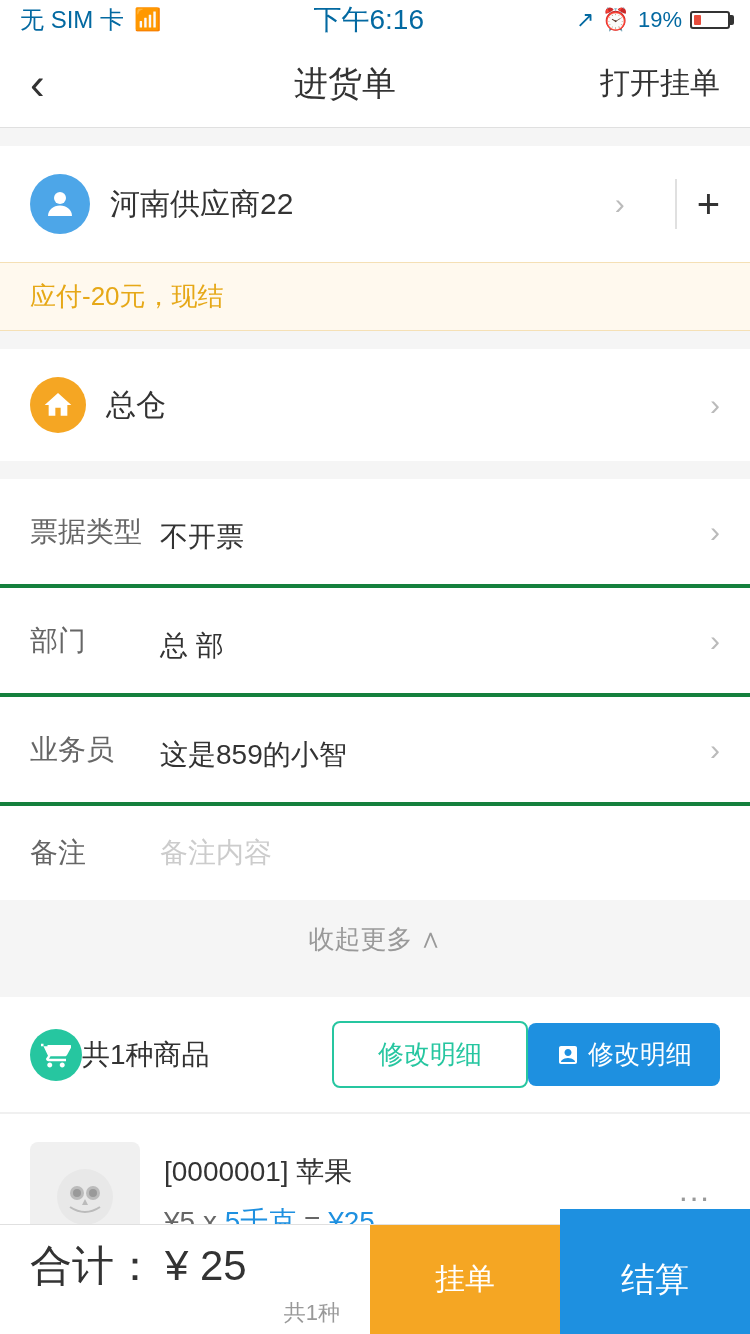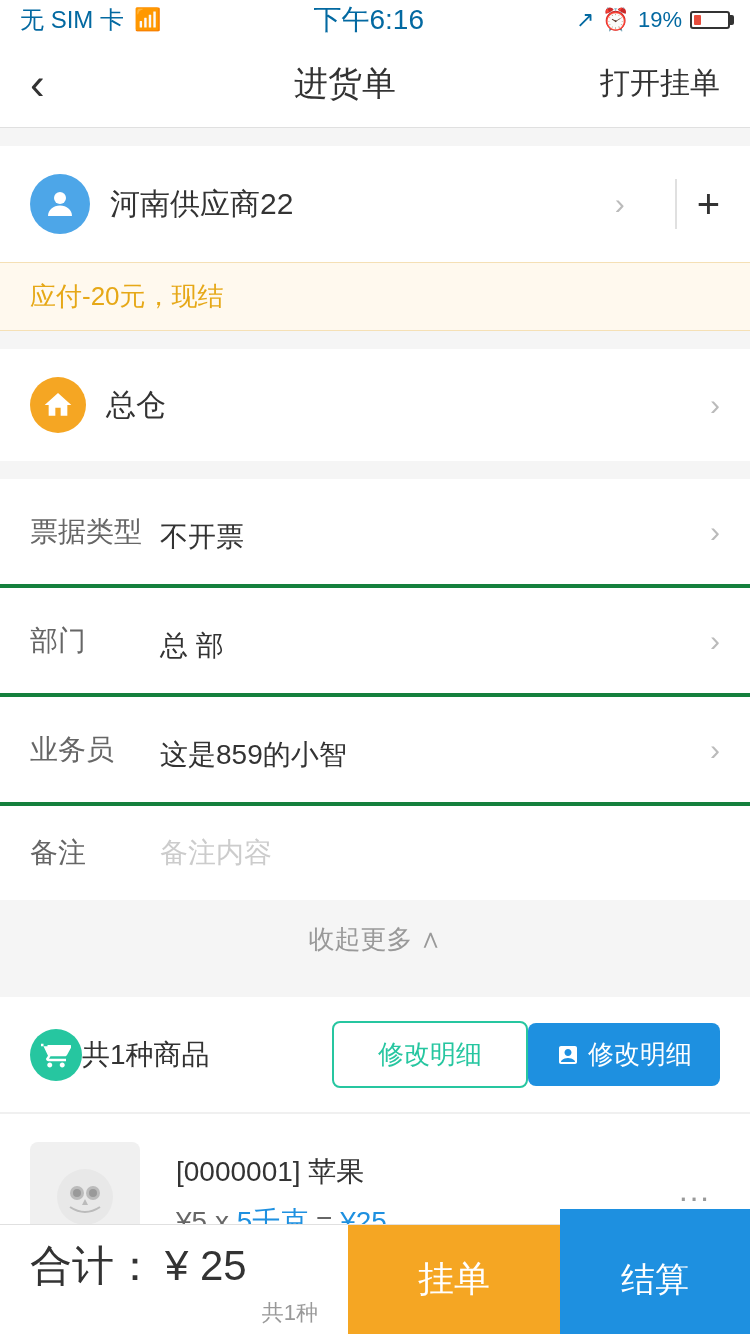--- a/index.html
+++ b/index.html
@@ -225,21 +225,21 @@
       align-items: center;
       gap: 8px;
     }
 
     
     .product-item {
       background: #fff;
       display: flex;
       align-items: center;
       padding: 28px 30px;
-      gap: 36px;
+      gap: 24px;
       border-top: 1px solid #f0f0f0;
     }
     .product-thumb {
       width: 110px;
       height: 110px;
       background: #f0f0f0;
       border-radius: 8px;
       display: flex;
       align-items: center;
       justify-content: center;
@@ -288,25 +288,25 @@
       margin-top: 6px;
     }
     .total-amount span { font-size: 42px; }
     .total-count {
       font-size: 22px;
       color: #999;
       margin-top: 4px;
       text-align: right;
     }
     .btn-hang {
-      width: 212px;
+      width: 190px;
       height: 110px;
       background: #f5a623;
       color: #fff;
-      font-size: 36px;
+      font-size: 30px;
       display: flex;
       align-items: center;
       justify-content: center;
       cursor: pointer;
     }
     .btn-checkout {
       width: 190px;
       height: 142px;
       background: #1e90e0;
       color: #fff;

